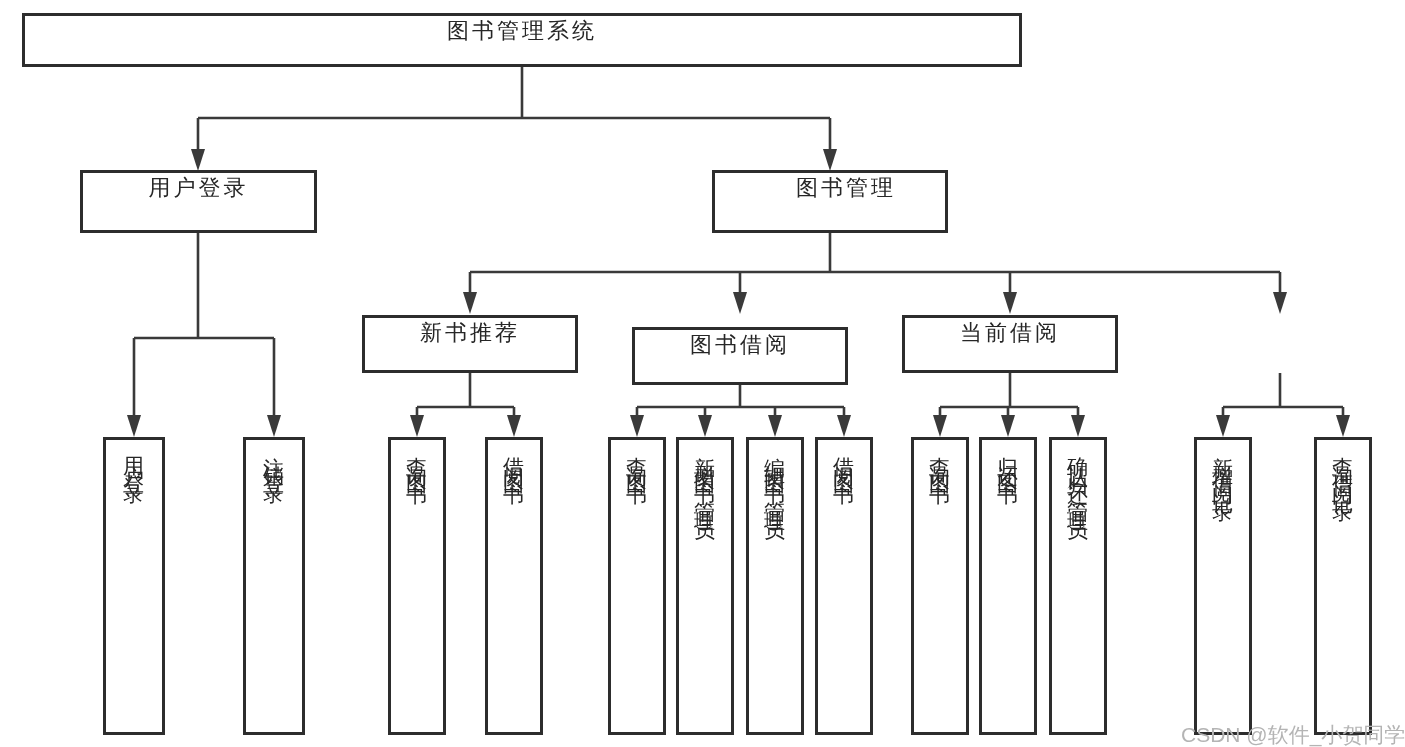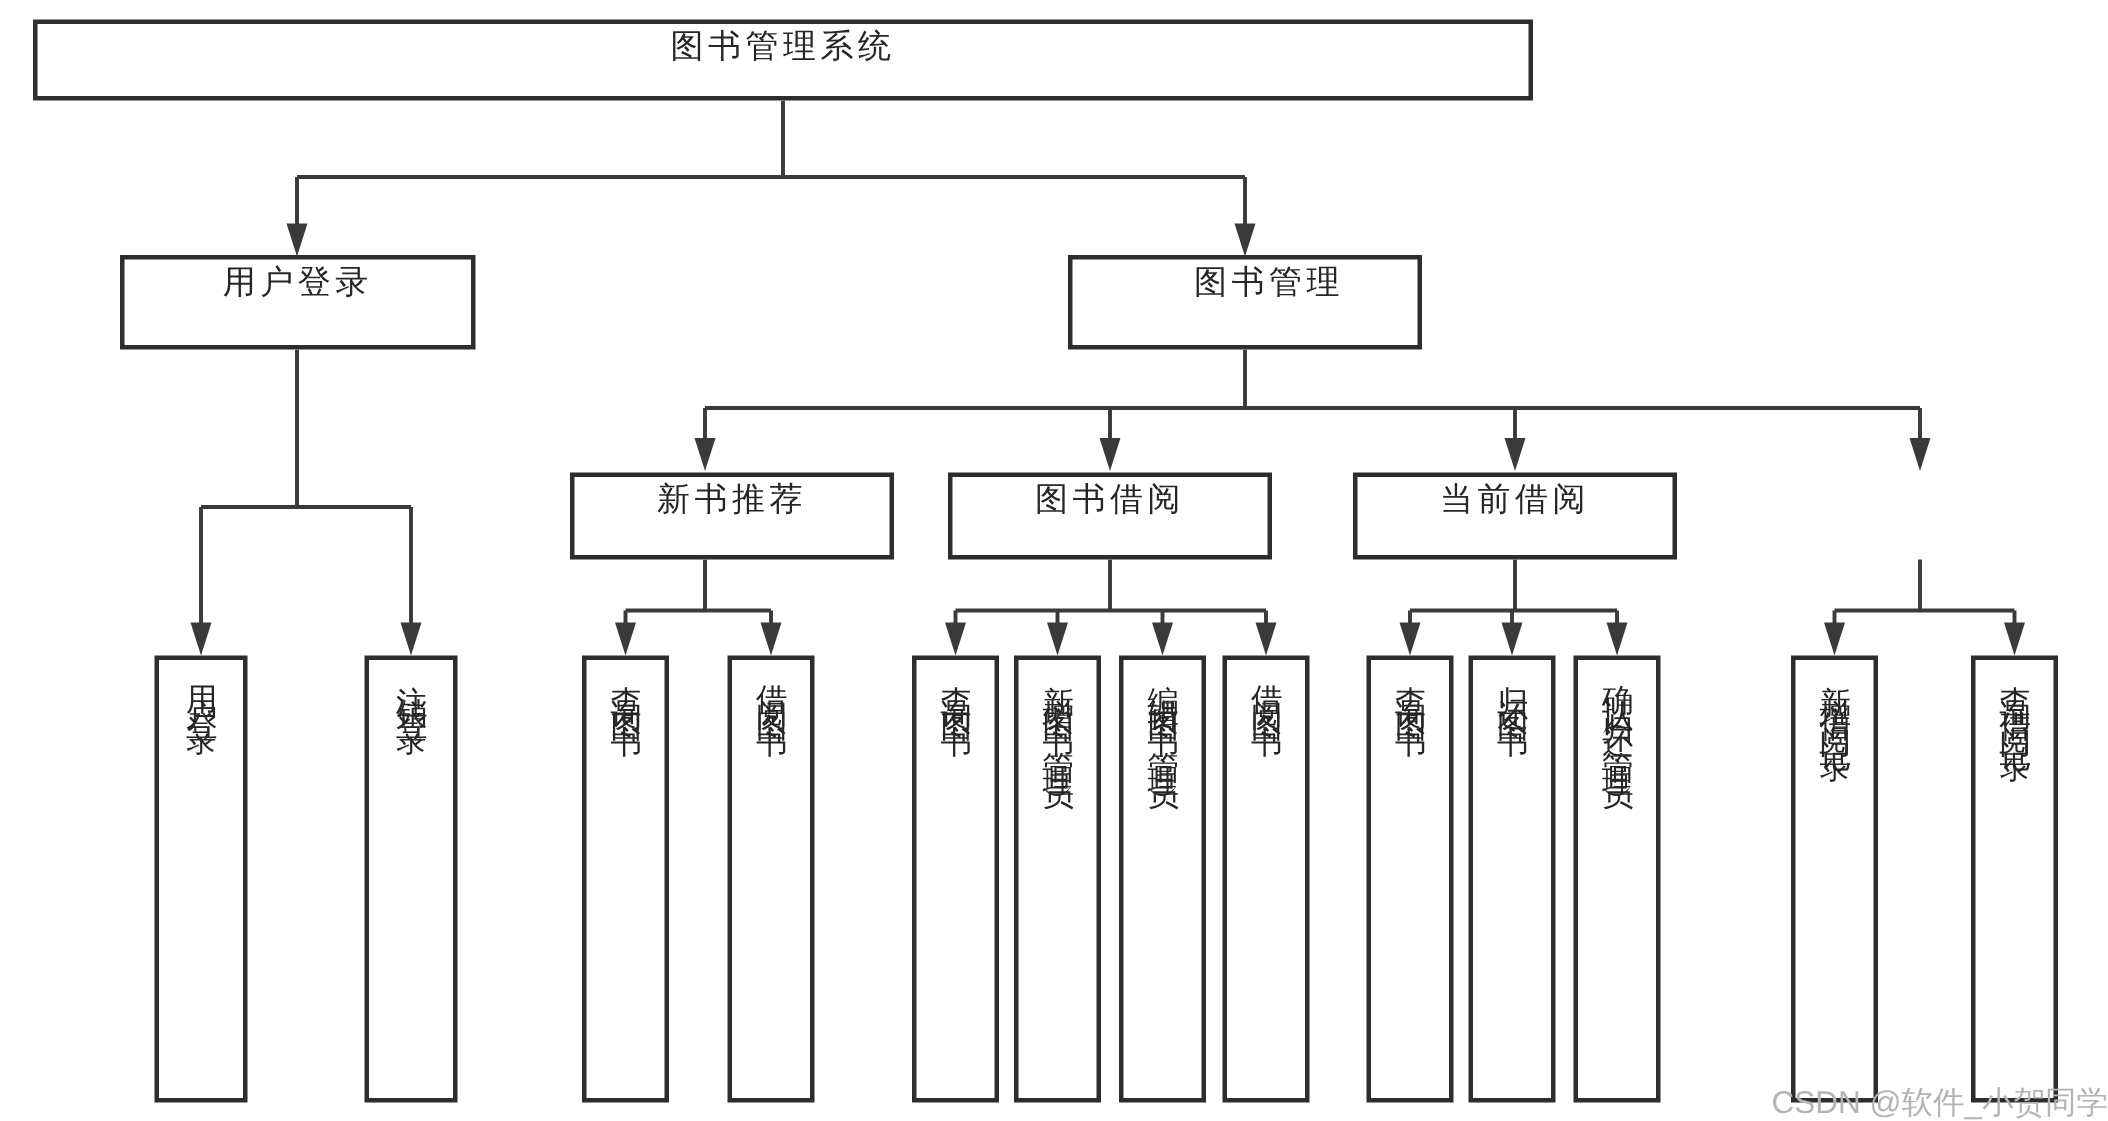--- a/index.html
+++ b/index.html
@@ -113,24 +113,24 @@
     <span class="hlabel">图书管理系统</span>
   </div>
 
   <div class="node" style="left:80px; top:170px; width:237px; height:63px;">
     <span class="hlabel">用户登录</span>
   </div>
   <div class="node" style="left:712px; top:170px; width:236px; height:63px;padding-left:32px;">
     <span class="hlabel">图书管理</span>
   </div>
 
-  <div class="node" style="left:380px; top:315px; width:216px; height:58px;">
+  <div class="node" style="left:362px; top:315px; width:216px; height:58px;">
     <span class="hlabel">新书推荐</span>
   </div>
-  <div class="node" style="left:632px; top:315px; width:216px; height:58px;">
+  <div class="node" style="left:632px; top:327px; width:216px; height:58px;">
     <span class="hlabel">图书借阅</span>
   </div>
   <div class="node" style="left:902px; top:315px; width:216px; height:58px;">
     <span class="hlabel">当前借阅</span>
   </div>
 
   <div class="node" style="left:103px; top:437px; width:62px; height:298px;">
     <span class="vlabel">用户登录</span>
   </div>
   <div class="node" style="left:243px; top:437px; width:62px; height:298px;">

